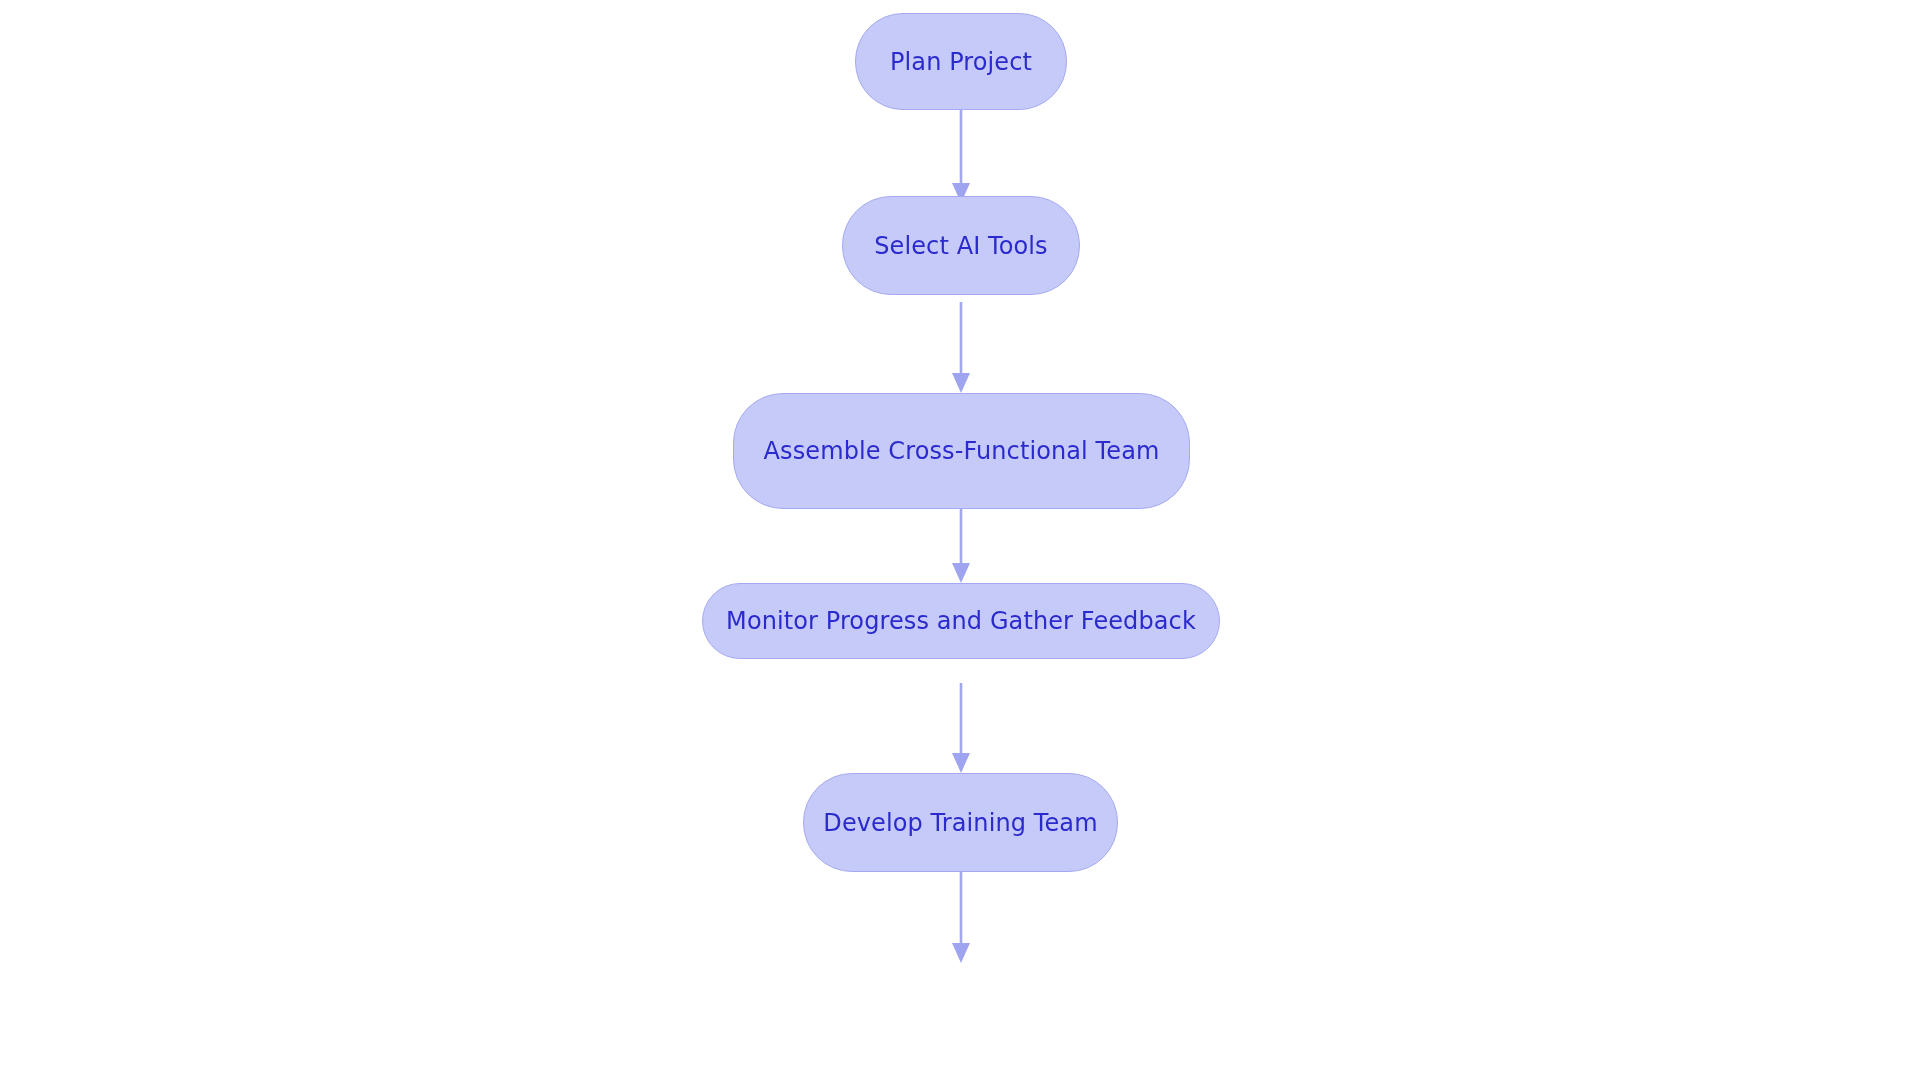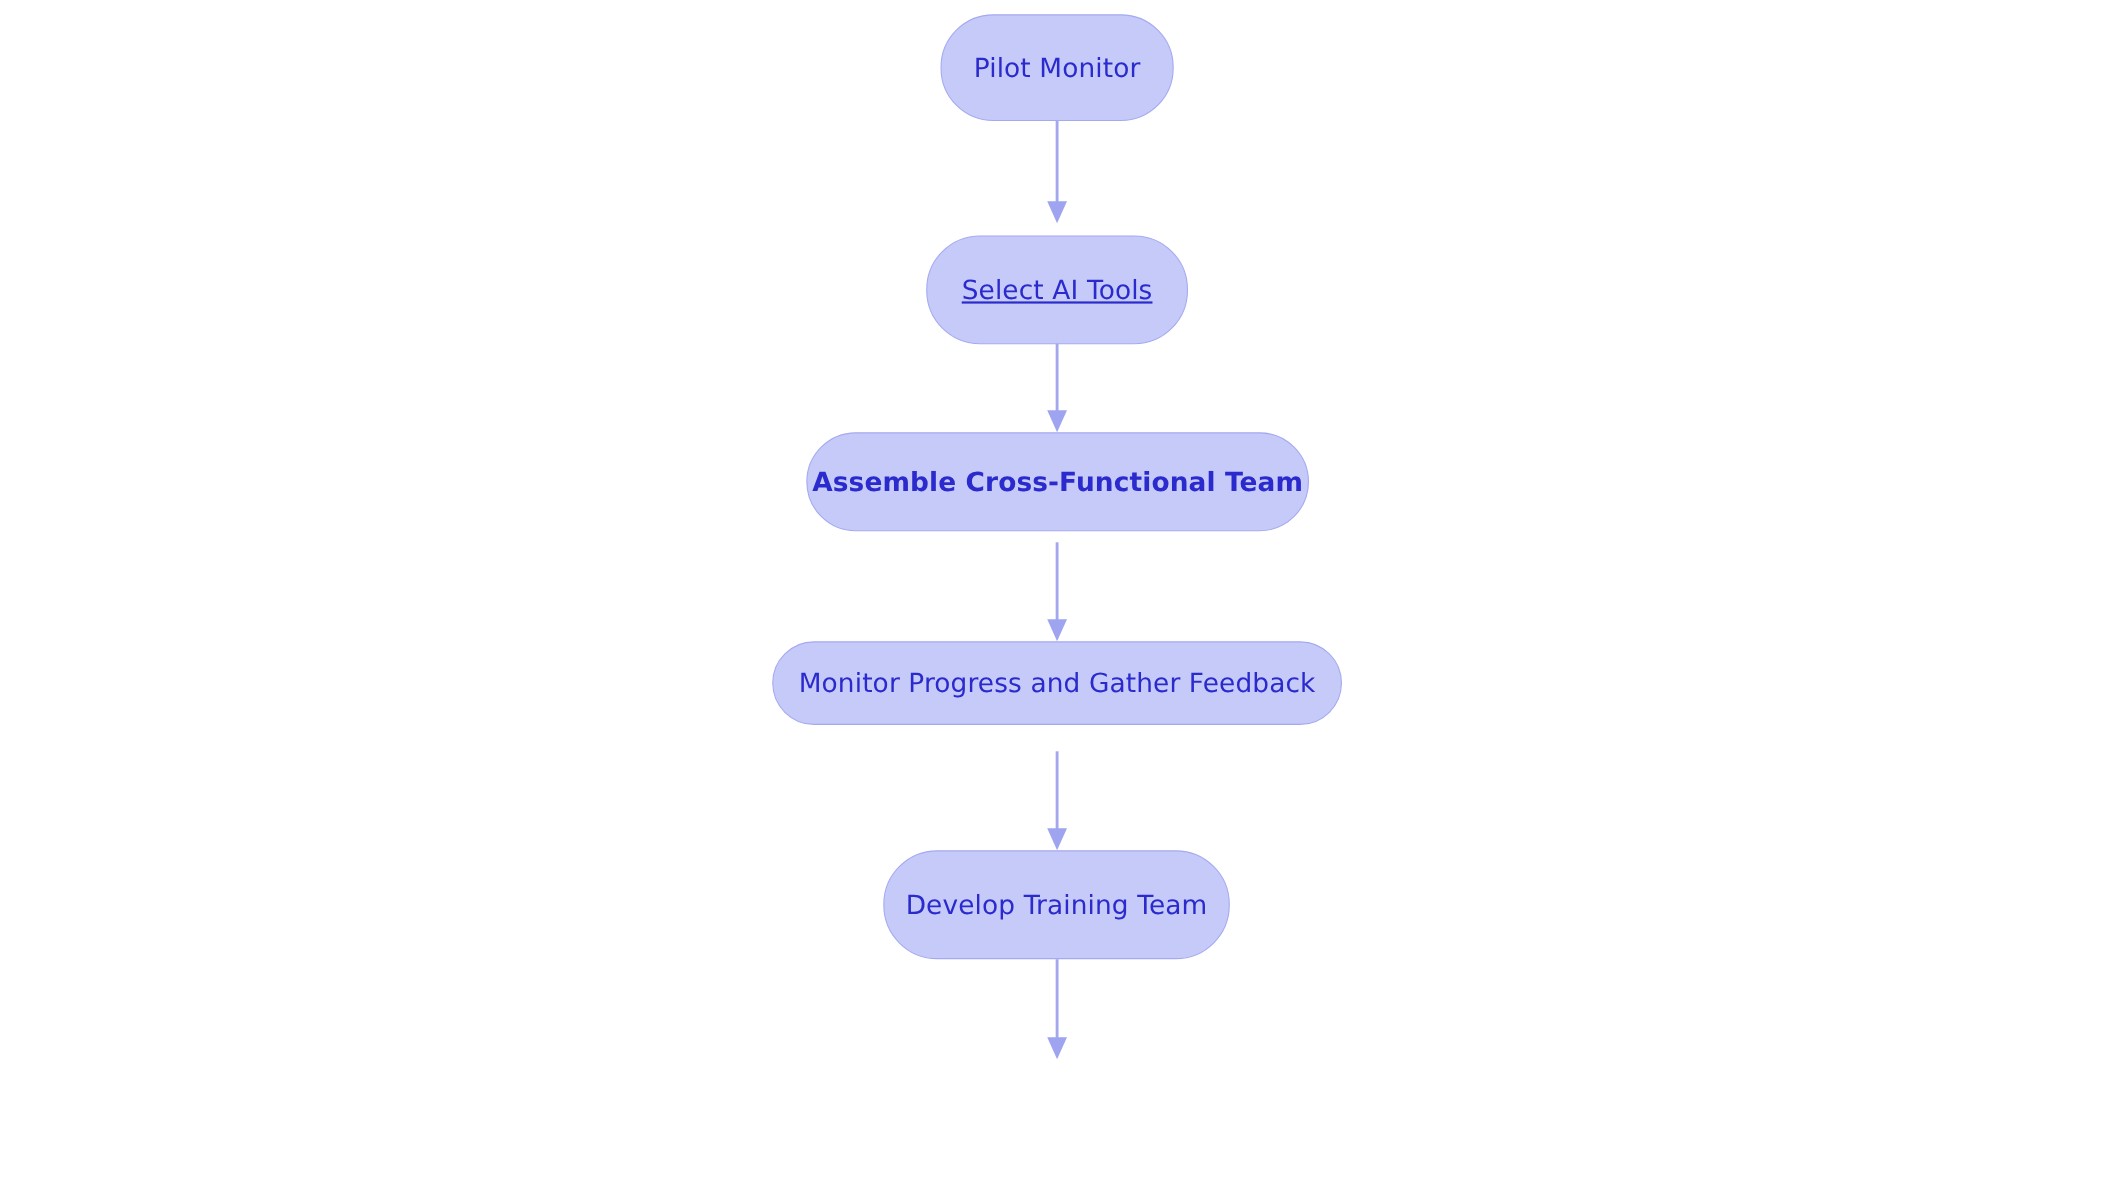--- a/index.html
+++ b/index.html
@@ -71,28 +71,28 @@
     <line x1="20" y1="0" x2="20" y2="71"></line>
     <polygon points="11,70 29,70 20,90"></polygon>
   </svg>
 
   <svg class="flow-edge" style="left:941px; top:872px;" width="40" height="91" viewBox="0 0 40 91">
     <line x1="20" y1="0" x2="20" y2="72"></line>
     <polygon points="11,71 29,71 20,91"></polygon>
   </svg>
 
   <div class="flow-node" style="left:855px; top:13px; width:212px; height:97px; border-radius:48px;">
-    <span class="node-label">Pilot Monitor</span>
+    <span class="node-label">Plan Project</span>
   </div>
 
-  <div class="flow-node" style="left:842px; top:214px; width:238px; height:99px; border-radius:49px;text-decoration:underline;">
+  <div class="flow-node" style="left:842px; top:196px; width:238px; height:99px; border-radius:49px;">
     <span class="node-label">Select AI Tools</span>
   </div>
 
-  <div class="flow-node" style="left:733px; top:393px; width:457px; height:90px; border-radius:50px;font-weight:bold;">
+  <div class="flow-node" style="left:733px; top:393px; width:457px; height:116px; border-radius:50px;">
     <span class="node-label">Assemble Cross-Functional Team</span>
   </div>
 
   <div class="flow-node" style="left:702px; top:583px; width:518px; height:76px; border-radius:50px;">
     <span class="node-label">Monitor Progress and Gather Feedback</span>
   </div>
 
   <div class="flow-node" style="left:803px; top:773px; width:315px; height:99px; border-radius:49px;">
     <span class="node-label">Develop Training Team</span>
   </div>

